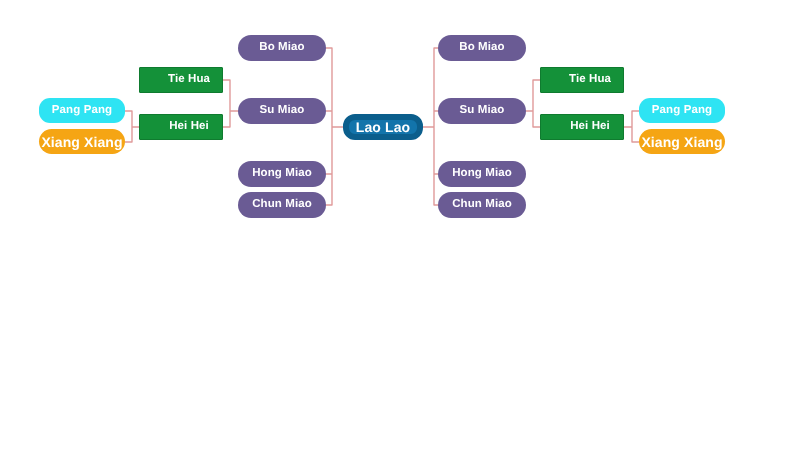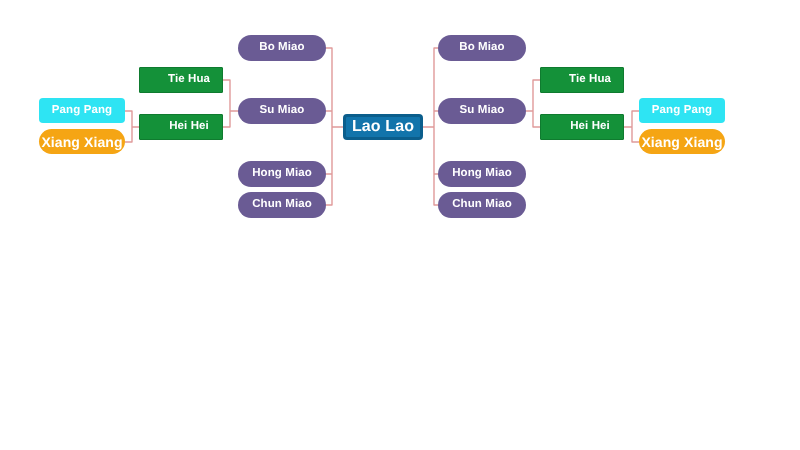--- a/index.html
+++ b/index.html
@@ -46,23 +46,23 @@
     line-height: 1;
     white-space: nowrap;
     letter-spacing: 0.1px;
     text-rendering: geometricPrecision;
     z-index: 2;
   }
 
   
   .node.root {
     background: #1274ab;
-    border: 3px solid #84cc16;
-    border-radius: 4px;
-    font-size: 16px;
+    border: 6px solid #84cc16;
+    border-radius: 12px;
+    font-size: 14px;
   }
 
   
   .node.pill-purple {
     background: #6a5b94;
     border-radius: 999px;
     font-size: 11.5px;
   }
 
   
@@ -70,21 +70,21 @@
     background: #149139;
     border: 1px solid #0f7b2f;
     border-radius: 1px;
     font-size: 11.5px;
     padding-left: 16px;
   }
 
   
   .node.rect-cyan {
     background: #2ee4f3;
-    border-radius: 4px;
+    border-radius: 11px;
     color: #ffffff;
     font-size: 11.5px;
     text-align: right;
   }
 
   
   .node.pill-orange {
     background: #f5a514;
     border-radius: 999px;
     color: #ffffff;

